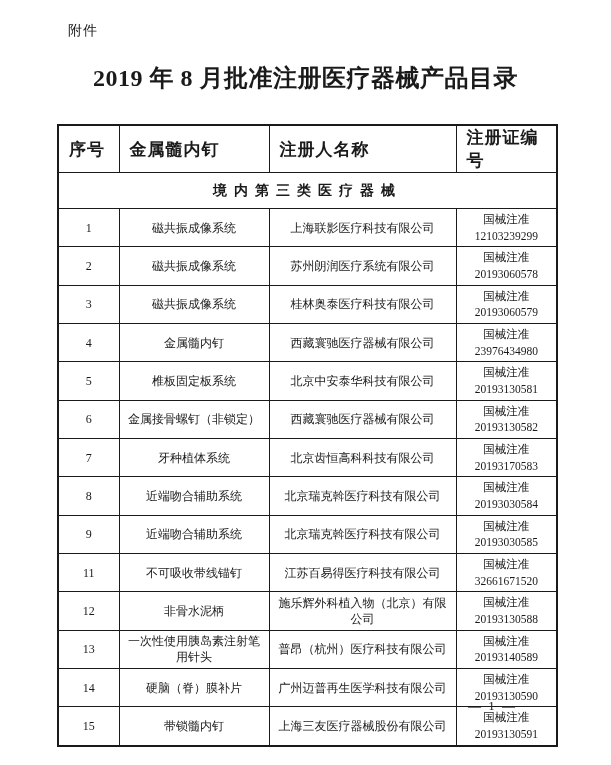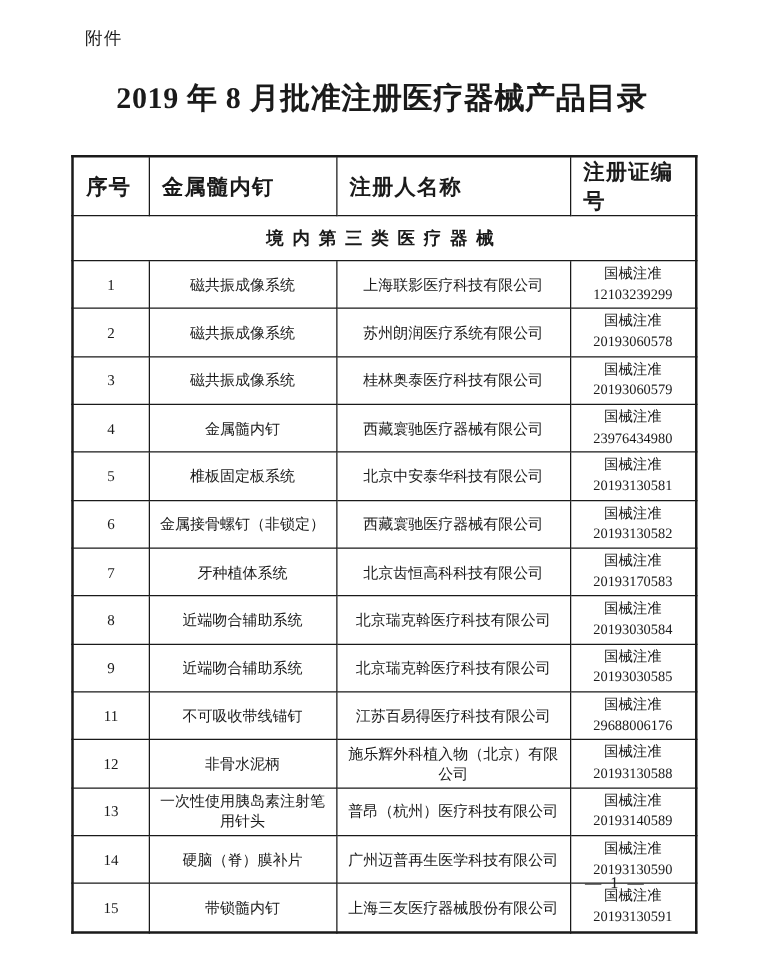--- a/index.html
+++ b/index.html
@@ -205,21 +205,21 @@
     </td>
   </tr>
 
 
   <tr>
     <td class="cell">11</td>
     <td class="cell">不可吸收带线锚钉</td>
     <td class="cell">江苏百易得医疗科技有限公司</td>
     <td class="cell">
       <div class="cert-line">国械注准</div>
-      <div class="cert-line">29688006176</div>
+      <div class="cert-line">32661671520</div>
     </td>
   </tr>
 
   <tr>
     <td class="cell">12</td>
     <td class="cell">非骨水泥柄</td>
     <td class="cell">施乐辉外科植入物（北京）有限公司</td>
     <td class="cell">
       <div class="cert-line">国械注准</div>
       <div class="cert-line">20193130588</div>

